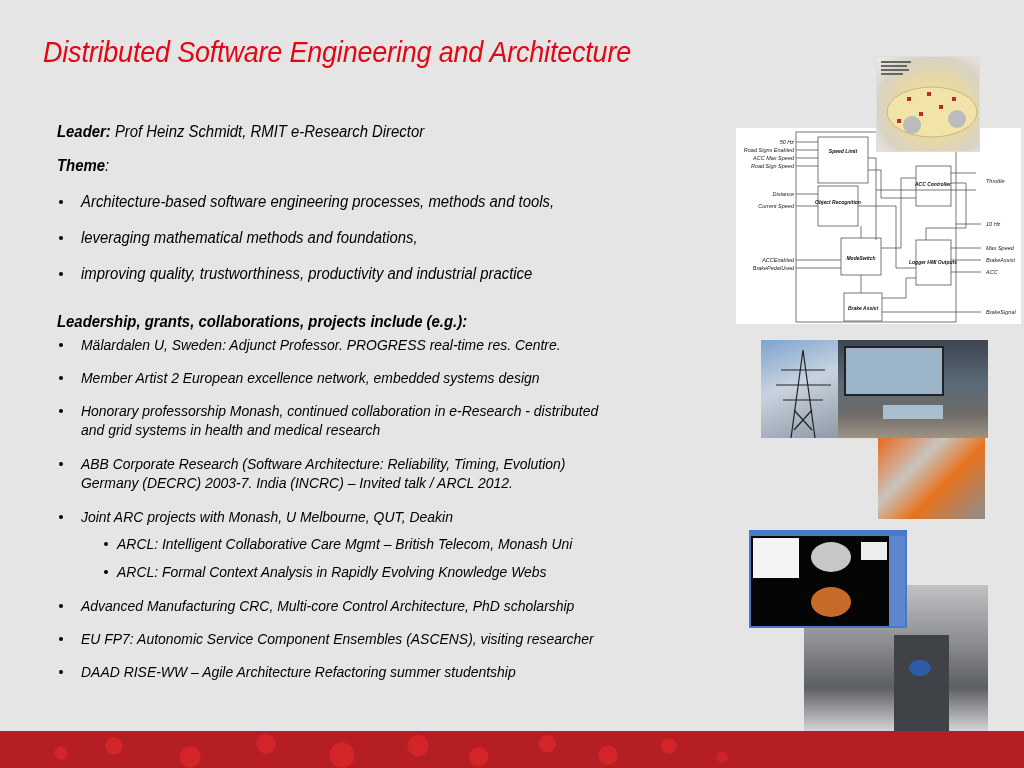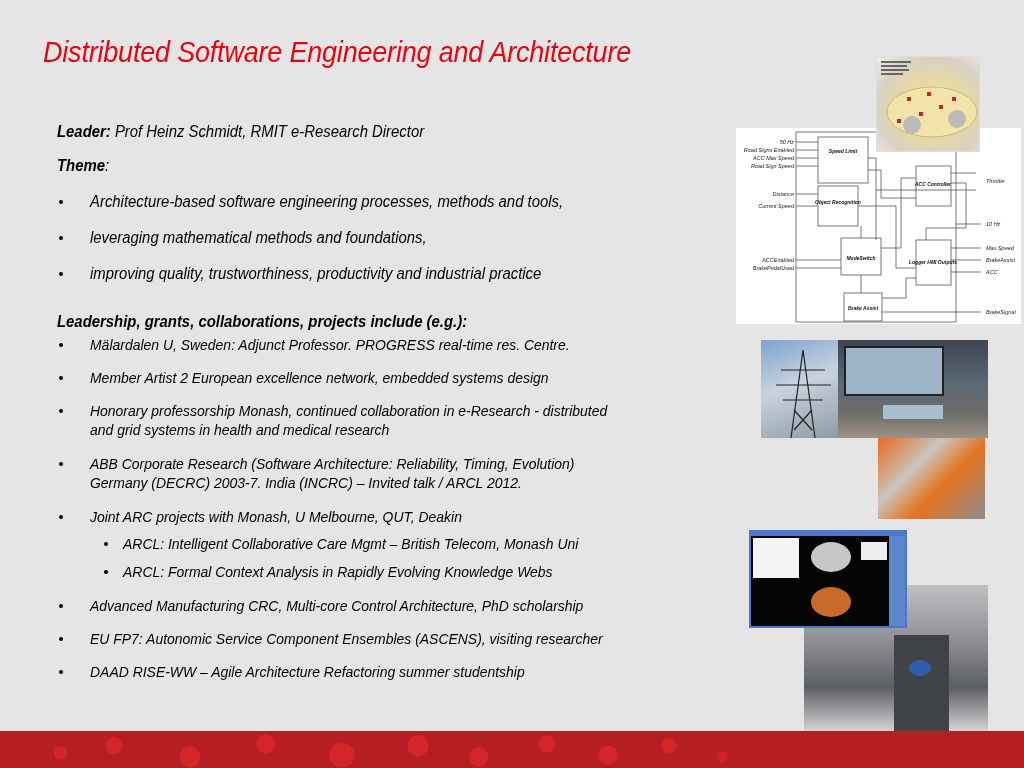--- a/index.html
+++ b/index.html
@@ -27,24 +27,24 @@
     .line { display: block; white-space: nowrap; transform: scaleX(0.93); transform-origin: left top; }
 
     .bullet {
       position: absolute; left: 0; width: 700px;
       font-size: 15px; line-height: 19px;
     }
     .bullet .dot {
       position: absolute; left: 2px; top: 8px; width: 4px; height: 4px;
       background: #000; border-radius: 50%;
     }
-    .bullet .txt { position: absolute; left: 33px; }
+    .bullet .txt { position: absolute; left: 24px; }
     .bullet.big { font-size: 16px; }
     .bullet.sub .dot { left: 47px; }
-    .bullet.sub .txt { left: 66px; }
+    .bullet.sub .txt { left: 60px; }
 
     
     .img { position: absolute; overflow: hidden; }
 
     .diagram {
       left: 736px; top: 128px; width: 285px; height: 196px; background: #fff;
     }
     .car {
       left: 876px; top: 56px; width: 104px; height: 96px;
       background: radial-gradient(ellipse at 55% 55%, #f3e6b8 0%, #e8d9a2 40%, #d8d2c4 70%, #efeeea 100%);

